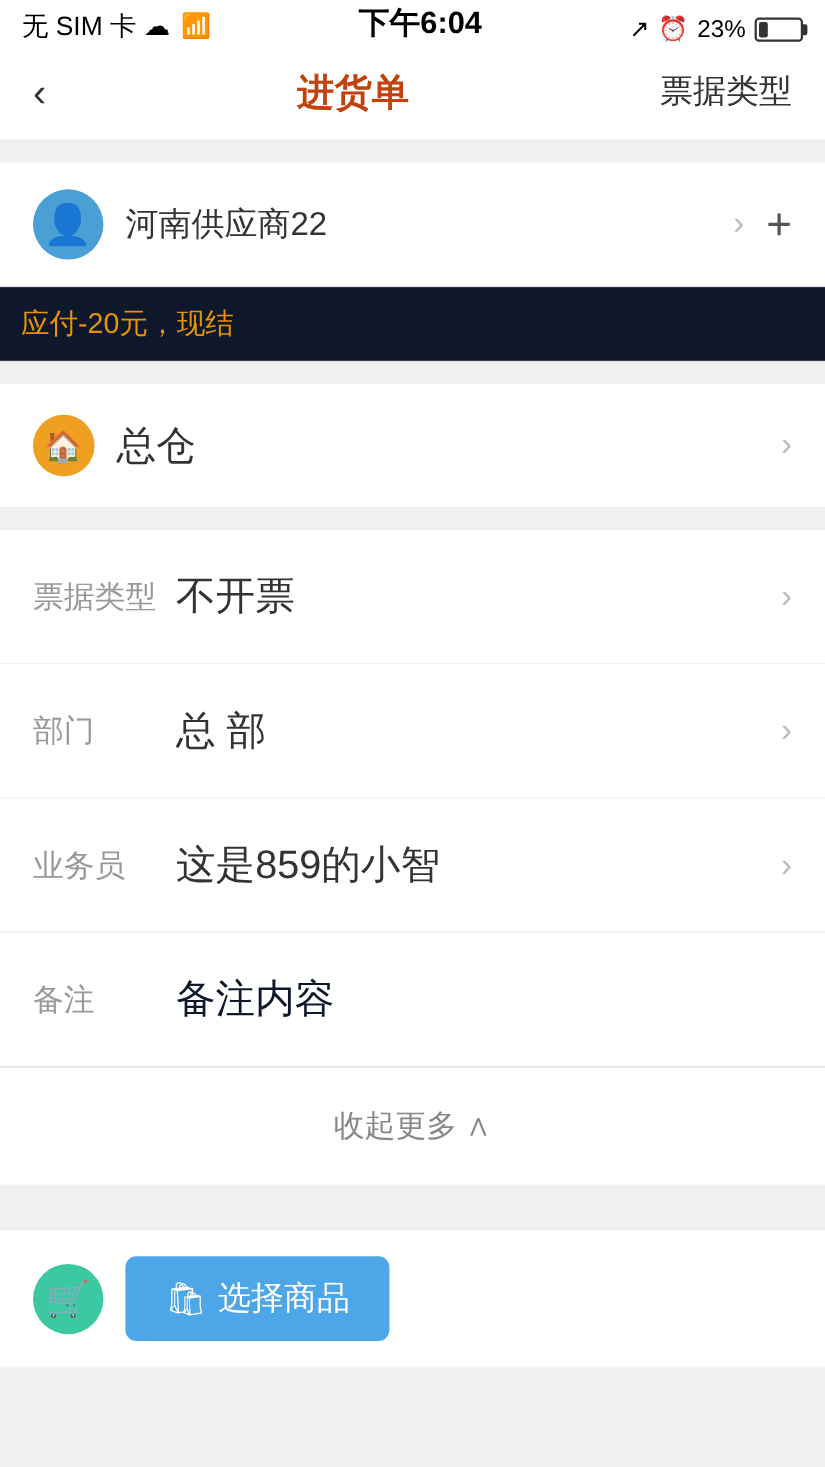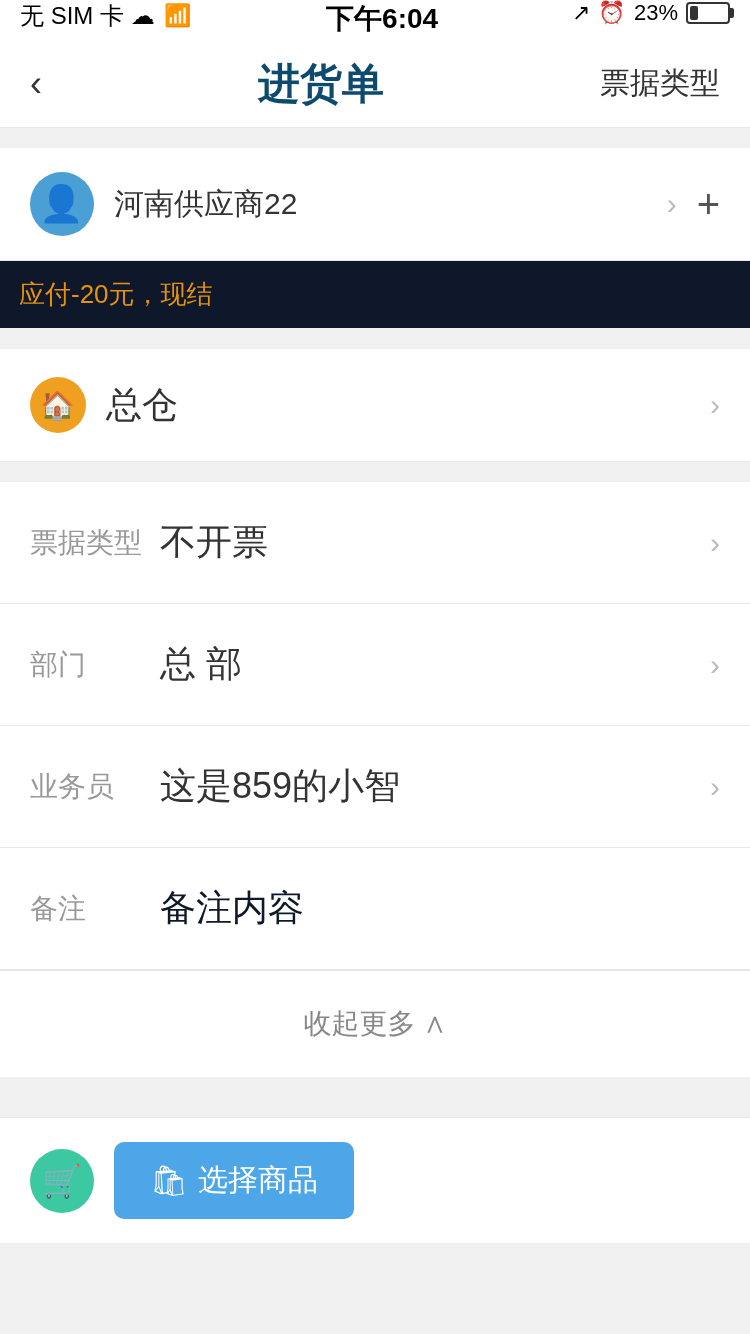--- a/index.html
+++ b/index.html
@@ -10,21 +10,21 @@
       font-family: -apple-system, "PingFang SC", "Helvetica Neue", Arial, sans-serif;
       background: #f0f0f0;
       font-size: 28px;
     }
 
     
     .status-bar {
       height: 40px;
       background: #fff;
       display: flex;
-      align-items: flex-start;
+      align-items: flex-end;
       justify-content: space-between;
       padding: 0 20px;
       font-size: 24px;
       font-weight: 500;
     }
     .status-left { display: flex; align-items: center; gap: 10px; }
     .status-center { font-size: 28px; font-weight: 600; }
     .status-right { display: flex; align-items: center; gap: 8px; font-size: 22px; }
     .battery-icon {
       width: 44px; height: 22px; border: 2px solid #333; border-radius: 4px; position: relative; display: inline-flex; align-items: center; padding: 2px;
@@ -38,21 +38,21 @@
     .nav-bar {
       height: 88px;
       background: #fff;
       display: flex;
       align-items: center;
       justify-content: space-between;
       padding: 0 30px;
       border-bottom: 1px solid #e8e8e8;
     }
     .nav-back { font-size: 36px; color: #333; cursor: pointer; }
-    .nav-title { font-size: 42px; font-weight: 600; color: #0c4a6e; }
+    .nav-title { font-size: 34px; font-weight: 600; color: #c2410c; }
     .nav-action { font-size: 30px; color: #333; }
 
     
     .section-divider { height: 20px; background: #f0f0f0; }
 
     
     .section {
       background: #fff;
       margin-bottom: 0;
     }

